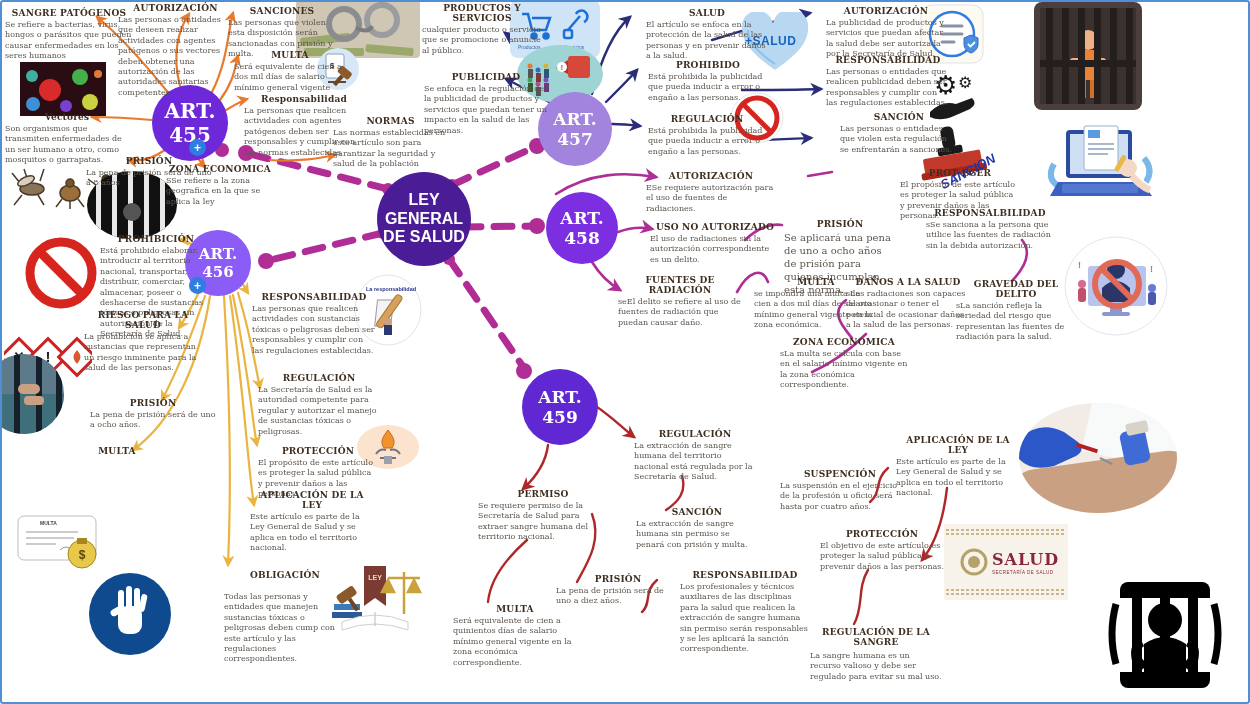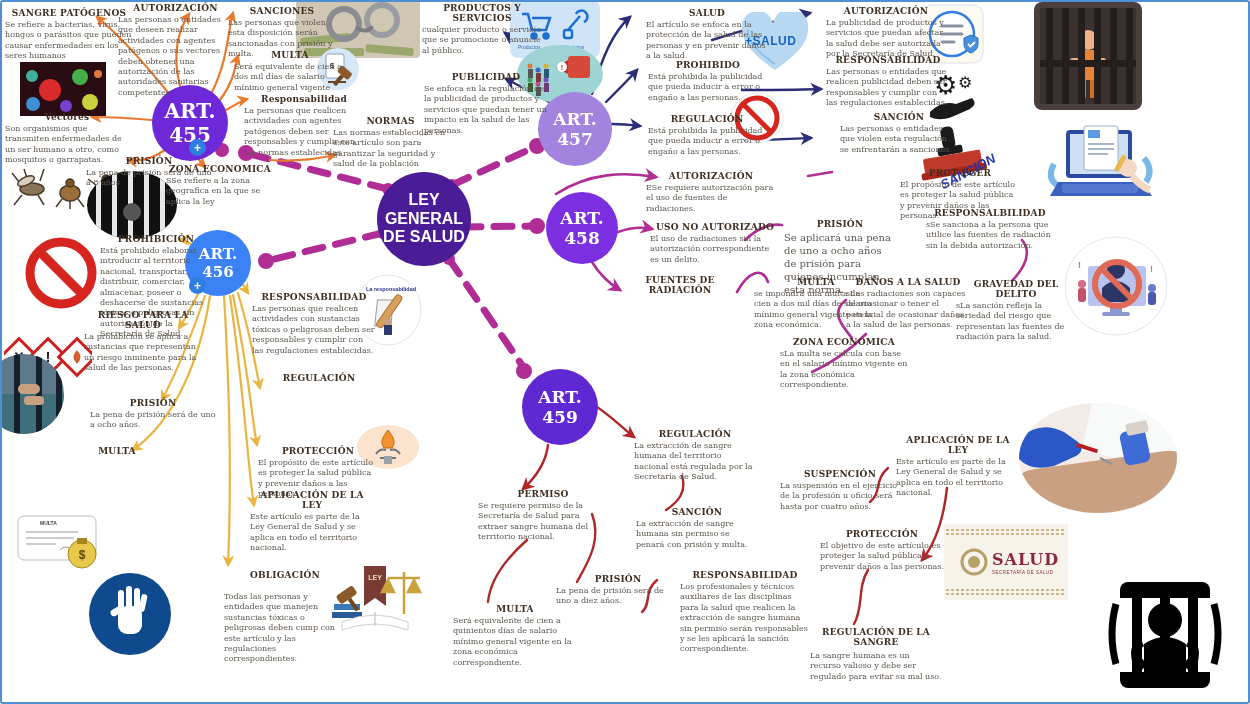--- a/index.html
+++ b/index.html
@@ -7,21 +7,21 @@
           font-family:"DejaVu Serif",serif;}
   .frame{position:absolute;inset:0;border:2px solid #4e8fd6;border-radius:3px;pointer-events:none;z-index:50;}
   svg.links{position:absolute;left:0;top:0;z-index:1;pointer-events:none;}
   .node{position:absolute;z-index:5;}
   .node .h{font-weight:bold;font-size:9px;color:#3f2f21;text-align:center;letter-spacing:.2px;}
   .node .b{font-size:8px;color:#5d564e;line-height:1.3;margin-top:2px;}
   .art{position:absolute;border-radius:50%;display:flex;align-items:center;justify-content:center;
        color:#fff;font-weight:bold;z-index:4;text-align:center;}
   .hub{background:#4a1d96;font-family:"Liberation Sans",sans-serif;font-size:16px;line-height:1.15;}
   .c455{background:#6d28d9;font-size:20px;}
-  .c456{background:#3b82f6;font-size:15px;}
+  .c456{background:#8b5cf6;font-size:15px;}
   .c457{background:#a283de;font-size:17px;}
   .c458{background:#7b2fe0;font-size:17px;}
   .c459{background:#5f28d2;font-size:17px;}
   .plus{position:absolute;width:17px;height:17px;border-radius:50%;background:#2e7de0;color:#fff;
         font-family:"Liberation Sans",sans-serif;font-size:12px;font-weight:bold;display:flex;
         align-items:center;justify-content:center;z-index:6;}
   .icon{position:absolute;z-index:3;}
   svg text{font-family:"Liberation Sans",sans-serif;}
   .ilabel{position:absolute;font-family:"Liberation Sans",sans-serif;color:#3a6ea8;}
 </style>
@@ -207,20 +207,21 @@
     </div>
 <div class="node" style="left:56px;top:446px;width:122px;">
       <div class="h">MULTA</div>
     </div>
 <div class="node" style="left:252px;top:292px;width:124px;">
       <div class="h">RESPONSABILIDAD</div>
       <div class="b">Las personas que realicen actividades con sustancias tóxicas o peligrosas deben ser responsables y cumplir con las regulaciones establecidas.</div>
     </div>
 <div class="node" style="left:258px;top:373px;width:122px;">
       <div class="h">REGULACIÓN</div>
+      <div class="b">La Secretaría de Salud es la autoridad competente para regular y autorizar el manejo de sustancias tóxicas o peligrosas.</div>
     </div>
 <div class="node" style="left:258px;top:446px;width:120px;">
       <div class="h">PROTECCIÓN</div>
       <div class="b">El propósito de este artículo es proteger la salud pública y prevenir daños a las personas.</div>
     </div>
 <div class="node" style="left:250px;top:490px;width:124px;">
       <div class="h">APLICACIÓN DE LA LEY</div>
       <div class="b">Este artículo es parte de la Ley General de Salud y se aplica en todo el territorio nacional.</div>
     </div>
 <div class="node" style="left:224px;top:570px;width:122px;">
@@ -272,20 +273,21 @@
 <div class="node" style="left:784px;top:219px;width:112px;">
       <div class="h">PRISIÓN</div>
       <div class="b" style="font-size:10px;">Se aplicará una pena de uno a ocho años de prisión para quienes incumplan esta norma.</div>
     </div>
 <div class="node" style="left:754px;top:277px;width:124px;">
       <div class="h">MULTA</div>
       <div class="b">se impondrá una multa de cien a dos mil días de salario mínimo general vigente en la zona económica.</div>
     </div>
 <div class="node" style="left:618px;top:275px;width:124px;">
       <div class="h">FUENTES DE RADIACIÓN</div>
+      <div class="b">seEl delito se refiere al uso de fuentes de radiación que puedan causar daño.</div>
     </div>
 <div class="node" style="left:846px;top:277px;width:124px;">
       <div class="h">DAÑOS A LA SALUD</div>
       <div class="b">sLas radiaciones son capaces de ocasionar o tener el potencial de ocasionar daños a la salud de las personas.</div>
     </div>
 <div class="node" style="left:780px;top:337px;width:128px;">
       <div class="h">ZONA ECONOMICA</div>
       <div class="b">sLa multa se calcula con base en el salario mínimo vigente en la zona económica correspondiente.</div>
     </div>
 <div class="node" style="left:900px;top:168px;width:120px;">

